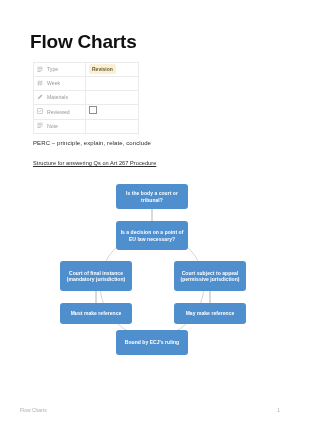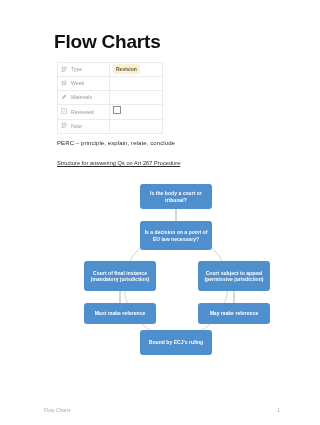--- a/index.html
+++ b/index.html
@@ -13,21 +13,20 @@
     position: relative;
     overflow: hidden;
     font-family: "Liberation Sans", sans-serif;
     color: #1a1a1a;
   }
 
   .page {
     position: absolute;
     inset: 0;
     background: #ffffff;
-    margin-left: 24px;
   }
 
   
   .page-title {
     position: absolute;
     left: 30px;
     top: 31px;
     font-size: 19px;
     font-weight: bold;
     letter-spacing: -0.2px;

